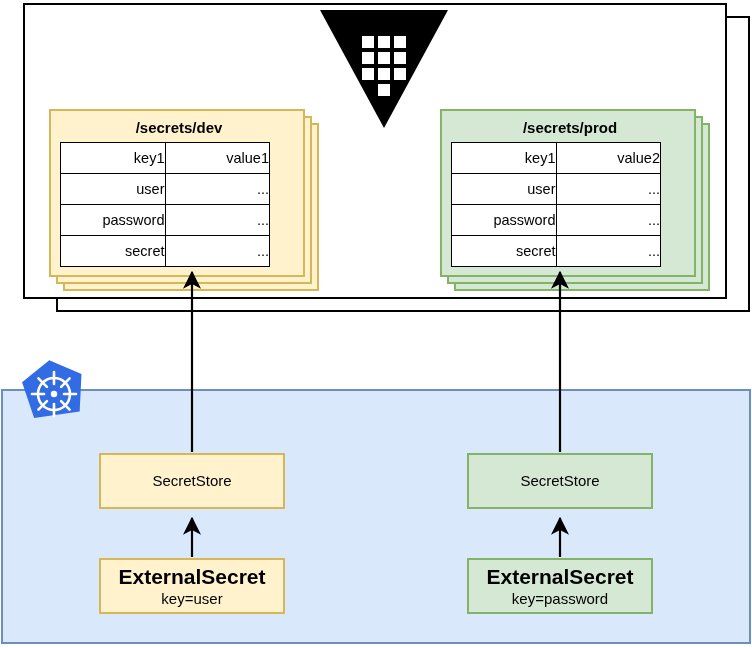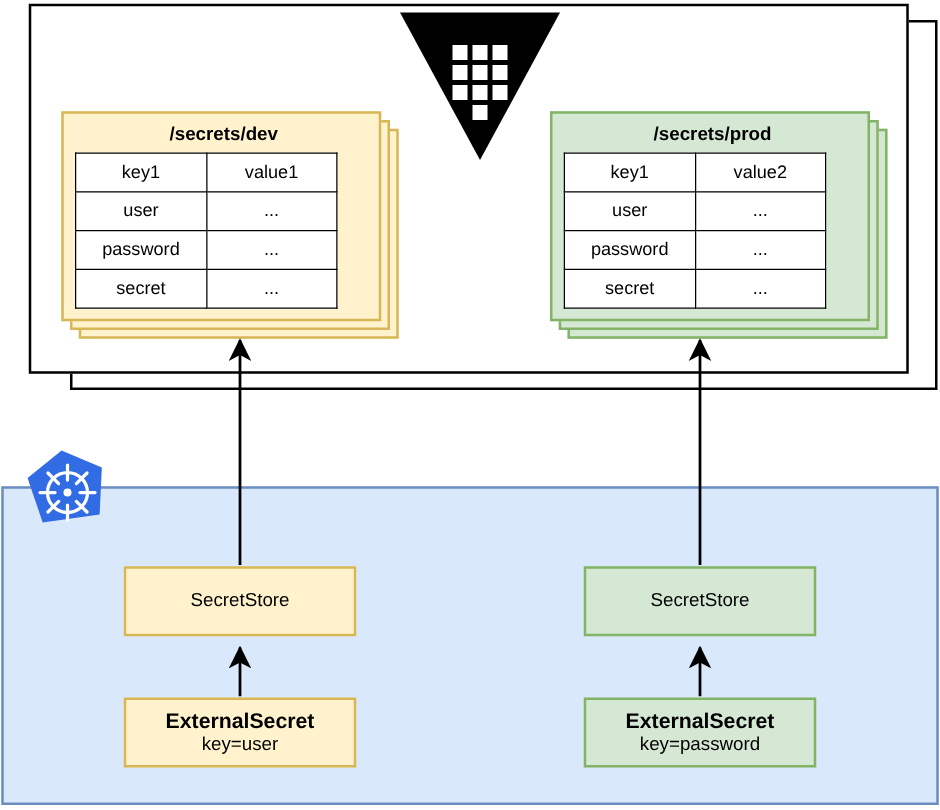--- a/index.html
+++ b/index.html
@@ -29,21 +29,21 @@
     background: #ffffff; border: 2px solid #000000;
   }
 
   
   .vault-logo { left: 318px; top: 8px; width: 132px; height: 122px; }
 
   
   .panel-stack { width: 270px; height: 190px; }
   .panel-card {
     position: absolute; box-sizing: border-box;
-    width: 256px; height: 168px; border-width: 2px; border-style: solid;
+    width: 256px; height: 168px; border-width: 2px; border-style: solid; margin-top: 20px;
   }
   .panel-card.l3 { left: 14px; top: 14px; }
   .panel-card.l2 { left: 7px;  top: 7px;  }
   .panel-card.l1 { left: 0px;  top: 0px;  }
 
   .panel-yellow { background: #fff2cc; border-color: #d6b656; }
   .panel-green  { background: #d5e8d4; border-color: #82b366; }
 
   .panel-title {
     position: absolute; left: 0; top: 8px; width: 256px;
@@ -51,21 +51,21 @@
   }
 
   .kv-table {
     position: absolute; left: 9px; top: 31px;
     width: 210px; border-collapse: collapse; background: #ffffff;
   }
   .kv-table td {
     border: 1.6px solid #000000;
     background: #ffffff;
     height: 30px;
-    text-align: center;
+    text-align: right;
     font-size: 14.5px;
     color: #000000;
     padding: 0;
     width: 50%;
   }
 
   
   .k8s-region {
     left: 1px; top: 389px; width: 750px; height: 255px;
     background: #dae8fc; border: 2px solid #6c8ebf;
@@ -74,21 +74,21 @@
 
   
   .k8box {
     border-width: 2px; border-style: solid;
     display: flex; flex-direction: column;
     align-items: center; justify-content: center;
     font-size: 15px; color: #000000; line-height: 1.25;
   }
   .k8box.yellow { background: #fff2cc; border-color: #d6b656; }
   .k8box.green  { background: #d5e8d4; border-color: #82b366; }
-  .k8box .title { font-weight: bold; font-size: 17px; }
+  .k8box .title { font-weight: bold; font-size: 21px; }
   .k8box .sub   { font-weight: normal; font-size: 15px; text-align: center; }
 
   .ss-left  { left: 99px;  top: 453px; width: 186px; height: 56px; }
   .ss-right { left: 467px; top: 453px; width: 186px; height: 56px; }
   .es-left  { left: 99px;  top: 558px; width: 186px; height: 56px; }
   .es-right { left: 467px; top: 558px; width: 186px; height: 56px; }
 
   
   .arrows { left: 0; top: 0; width: 752px; height: 648px; }
 </style>

